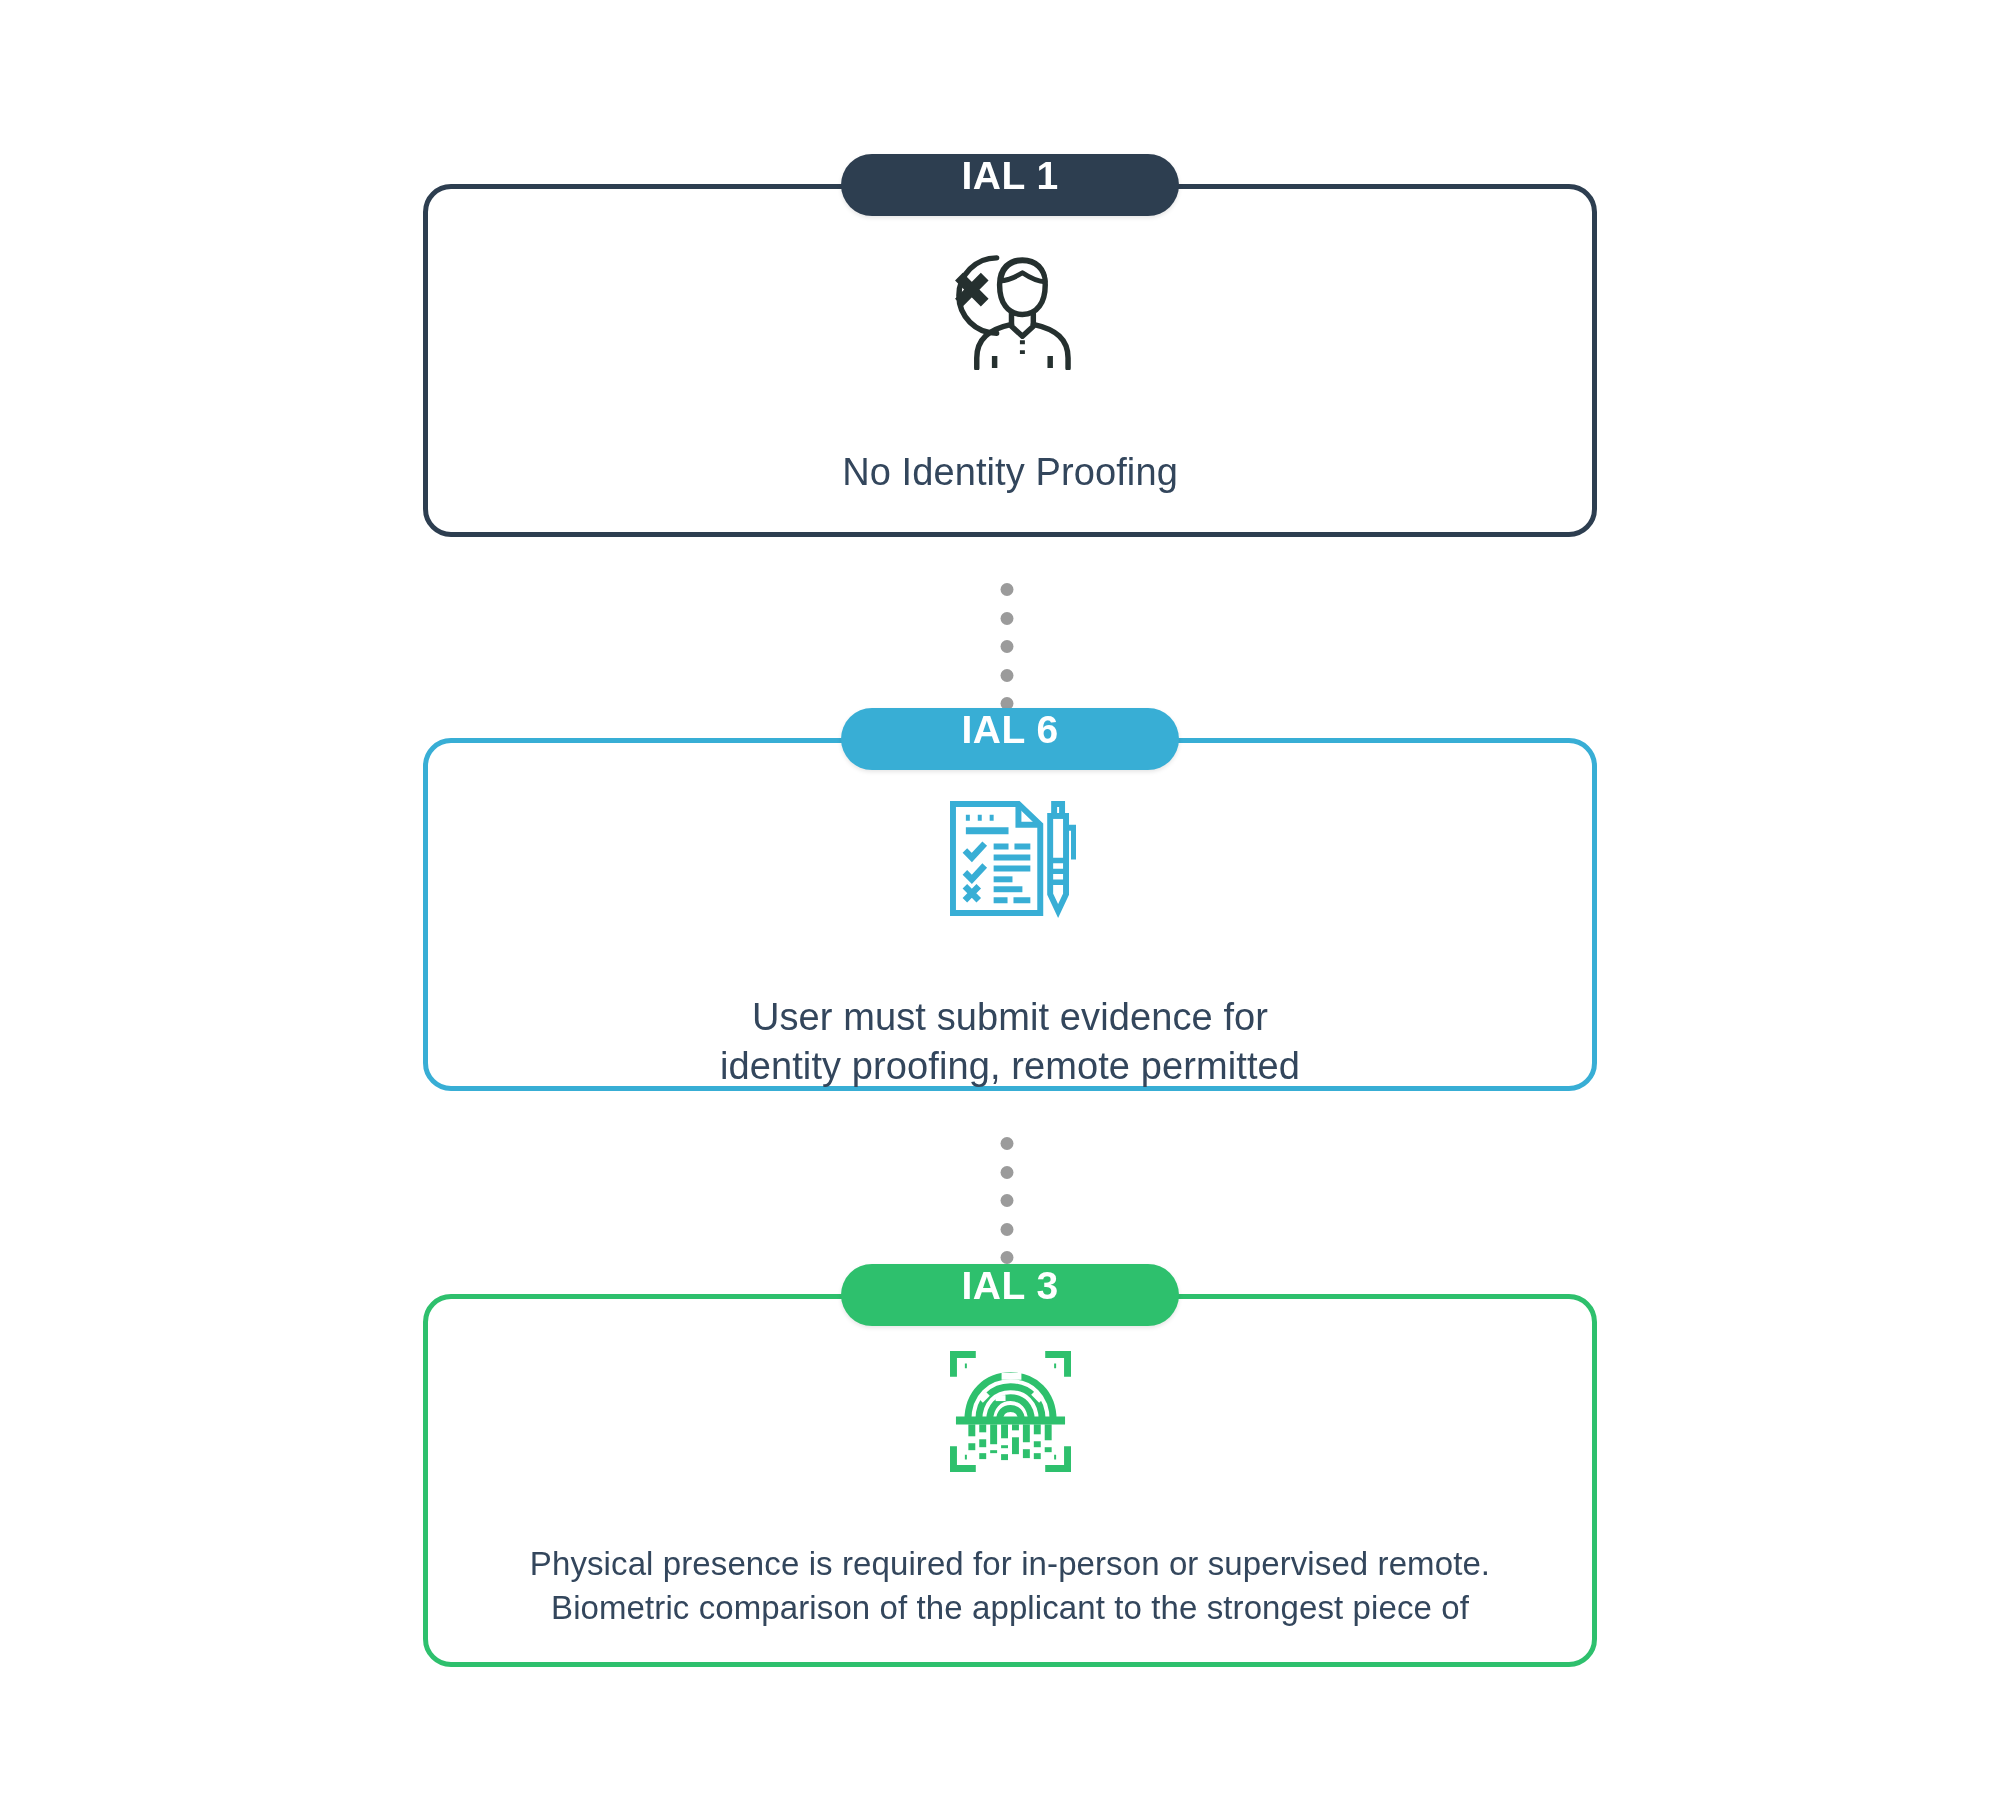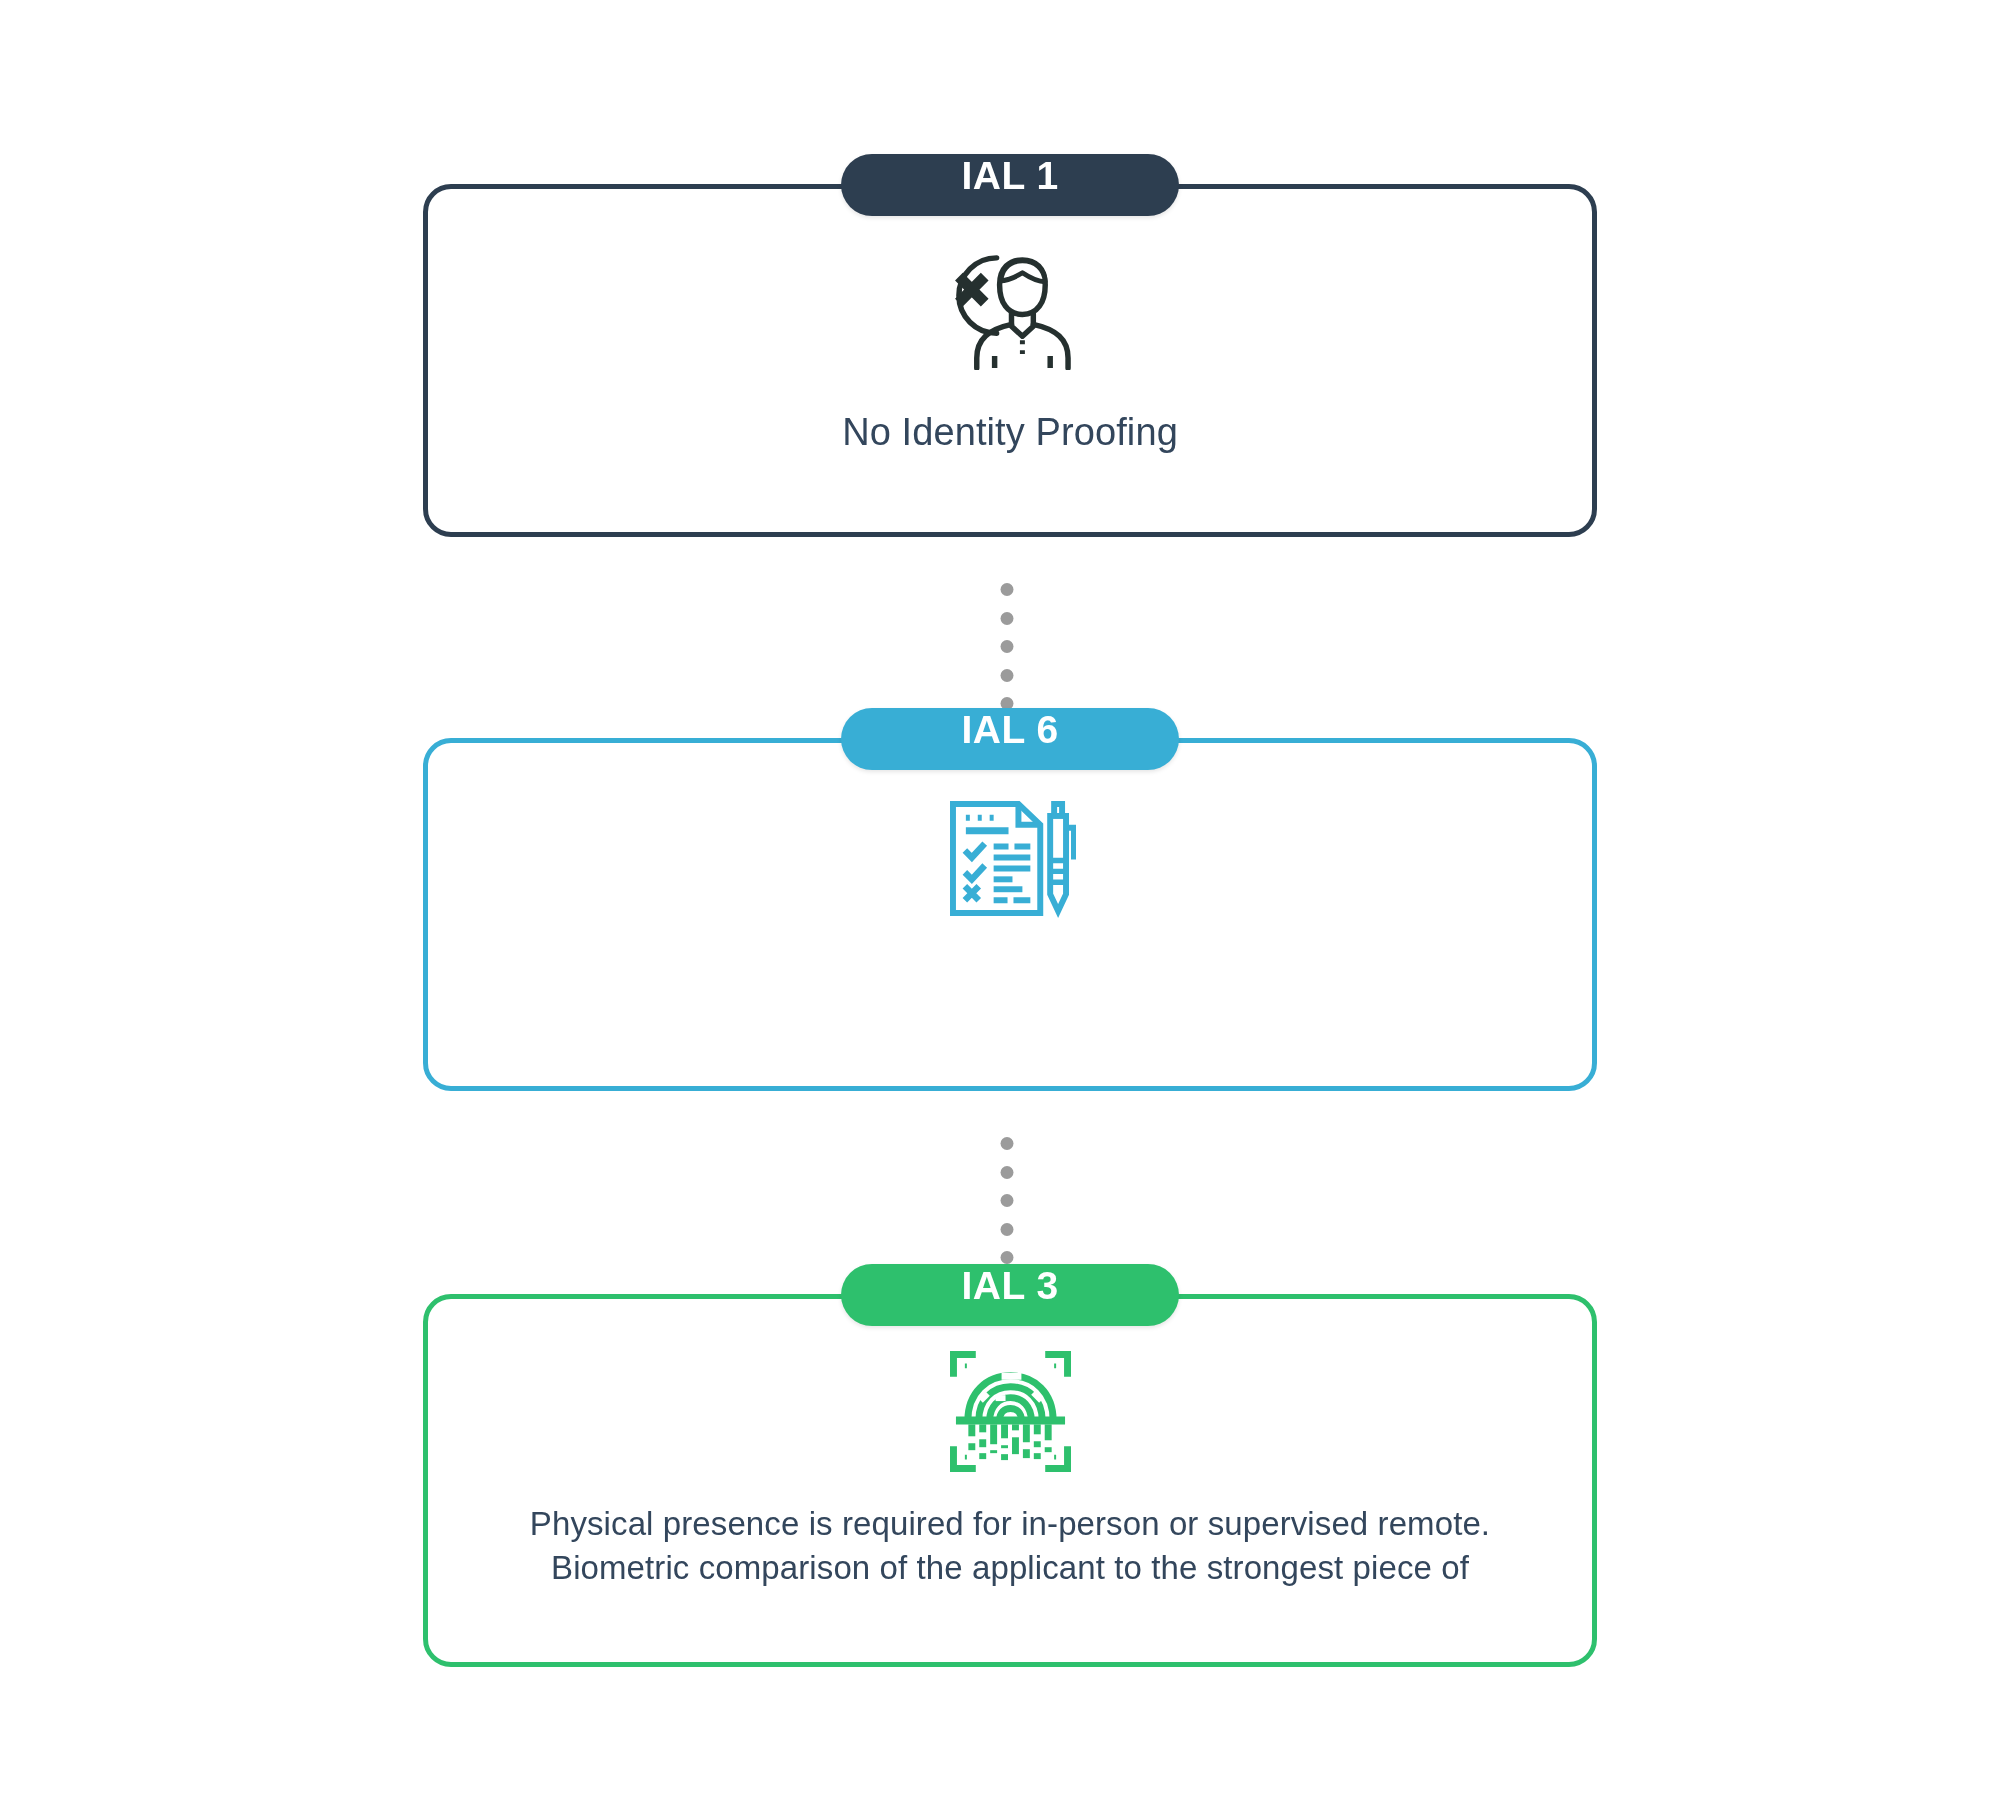--- a/index.html
+++ b/index.html
@@ -35,20 +35,21 @@
     border-style: solid;
     border-width: 5px;
     border-radius: 28px;
     background: #ffffff;
   }
   .card-inner {
     display: flex;
     flex-direction: column;
     align-items: center;
     justify-content: space-between;
+    gap: 40px;
   }
 
   .badge {
     position: absolute;
     top: 0;
     left: 50%;
     transform: translateX(-50%);
     z-index: 5;
     height: 62px;
     min-width: 338px;
@@ -193,20 +194,24 @@
               <path d="M49 103 H63 M69 103 H86" stroke-width="6" stroke-linecap="butt"></path>
 
               <path d="M106 18 H122 V97 L114 114 L106 97 Z" stroke-width="6" stroke-linejoin="miter"></path>
               <path d="M110 6 H118 V18 H110 Z" stroke-width="6" stroke-linejoin="miter"></path>
 
               <path d="M122 30 H130 V62" stroke-width="6" stroke-linejoin="miter"></path>
 
               <path d="M106 63 H122 M106 74 H122 M106 85 H122" stroke-width="5.5" stroke-linecap="butt"></path>
             </g>
           </svg>
+        </div>
+        <div class="desc" style="margin-top:34px;">
+          <span class="ln">User must submit evidence for</span>
+          <span class="ln">identity proofing, remote permitted</span>
         </div>
       </div>
     </div>
 
     <div class="badge">
       <span>IAL 6</span>
     </div>
   </div>
 
   <div class="connector" id="connector-2">

